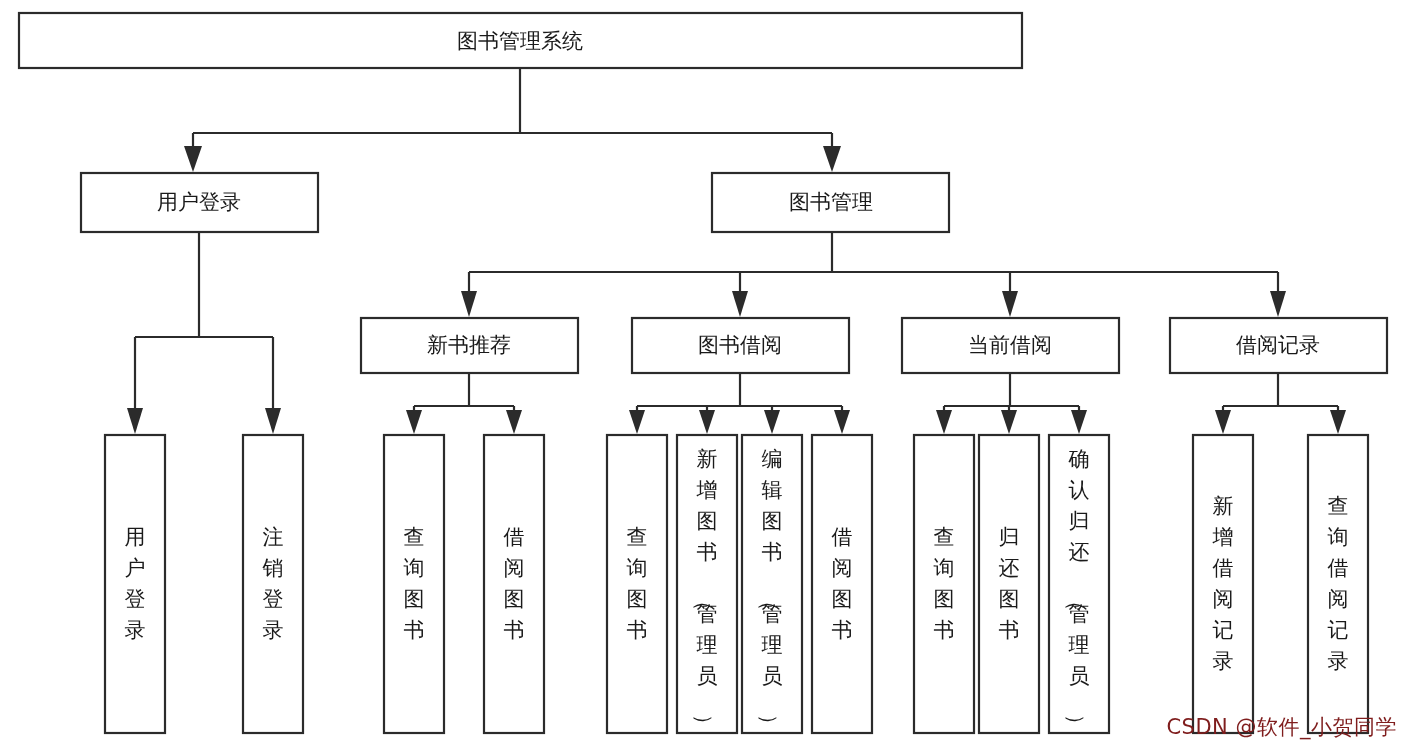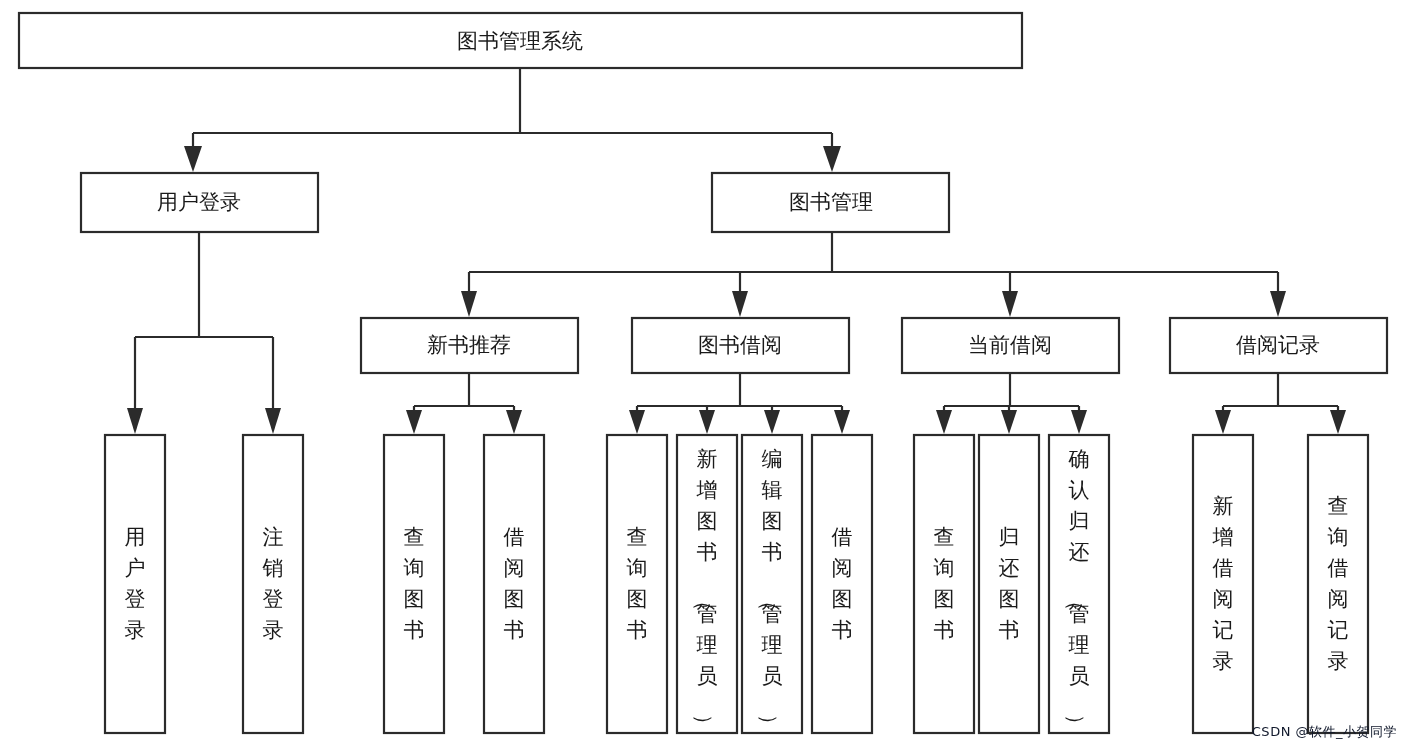--- a/index.html
+++ b/index.html
@@ -52,22 +52,22 @@
   }
   .arrow-head {
     fill: #2b2b2b;
     stroke: none;
   }
   .watermark-text {
     position: absolute;
     right: 8px;
     bottom: 6px;
     font-family: "DejaVu Sans", "Liberation Sans", sans-serif;
-    font-size: 13px;
-    color: #0f172a;
+    font-size: 21px;
+    color: #7f1d1d;
     white-space: nowrap;
     letter-spacing: 0.5px;
     pointer-events: none;
   }
 </style>
 </head>
 <body>
 
 <div id="diagram-root">
 

